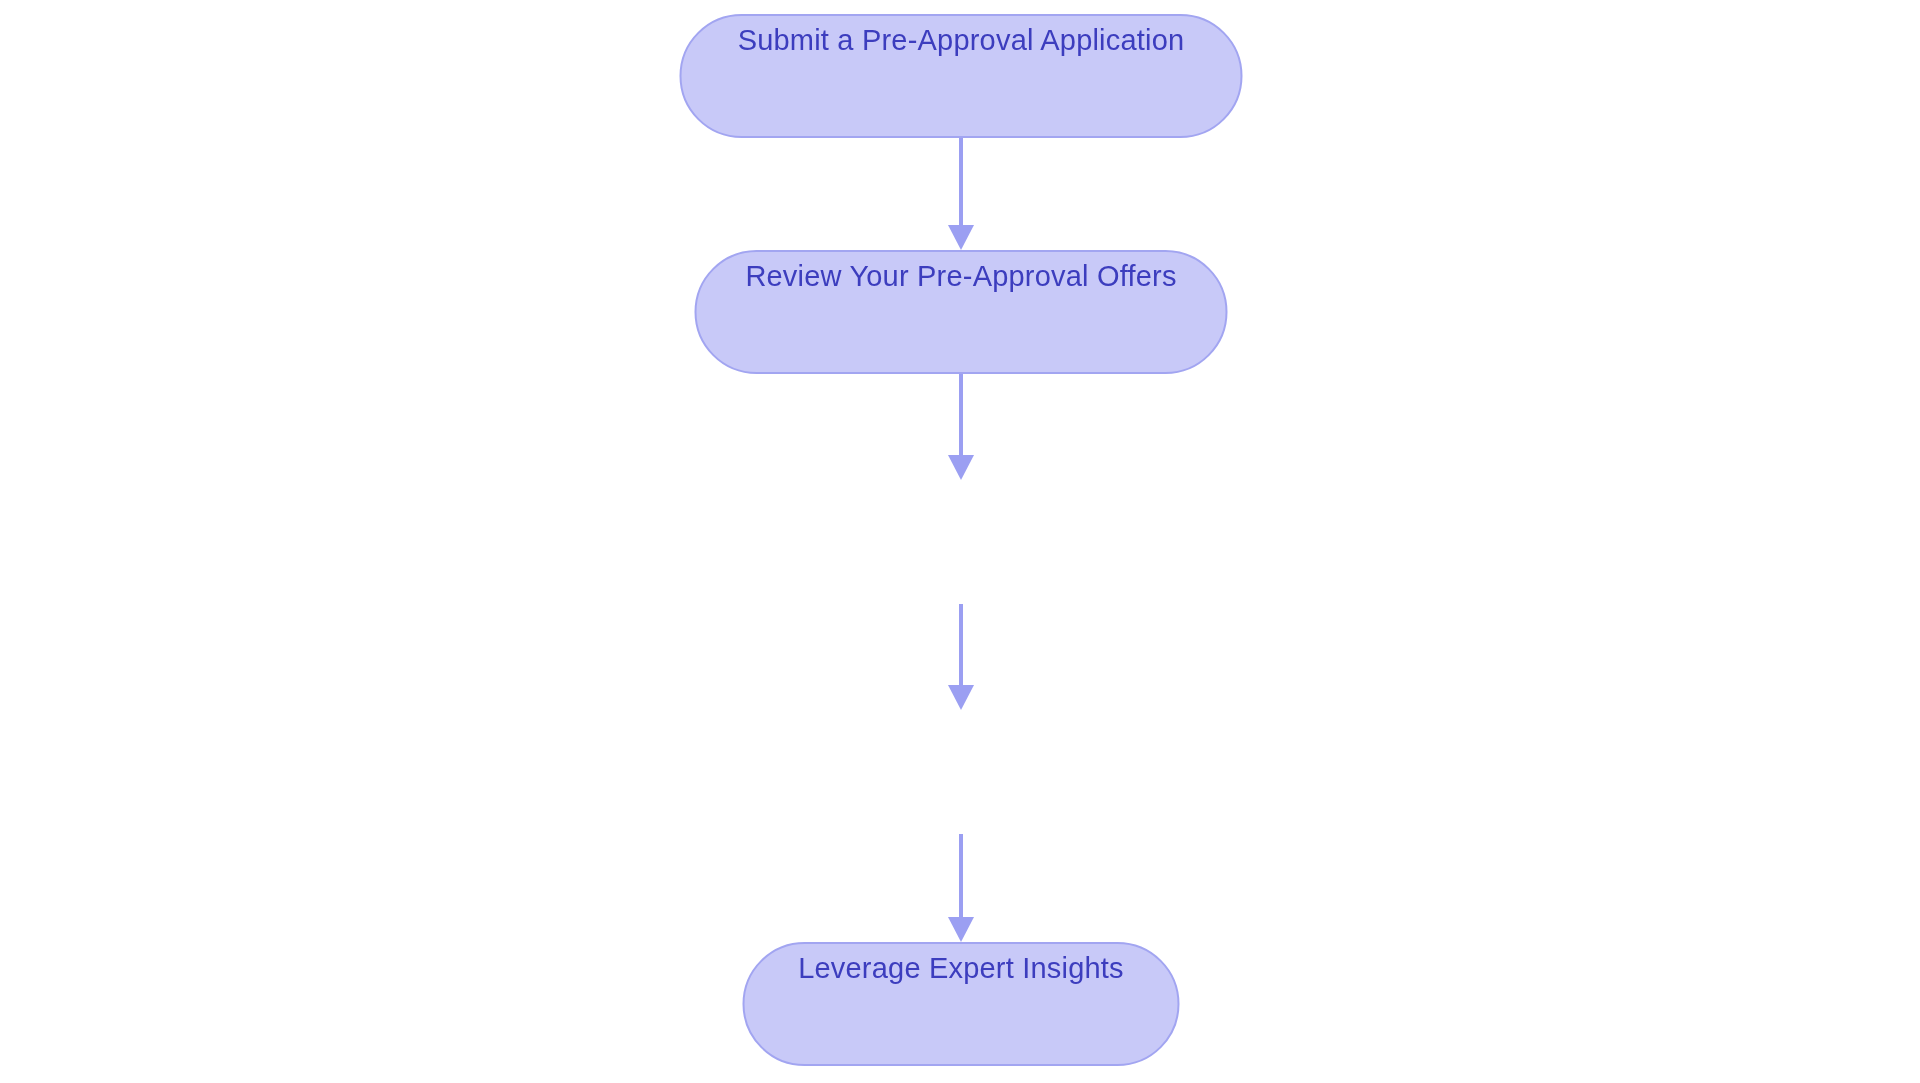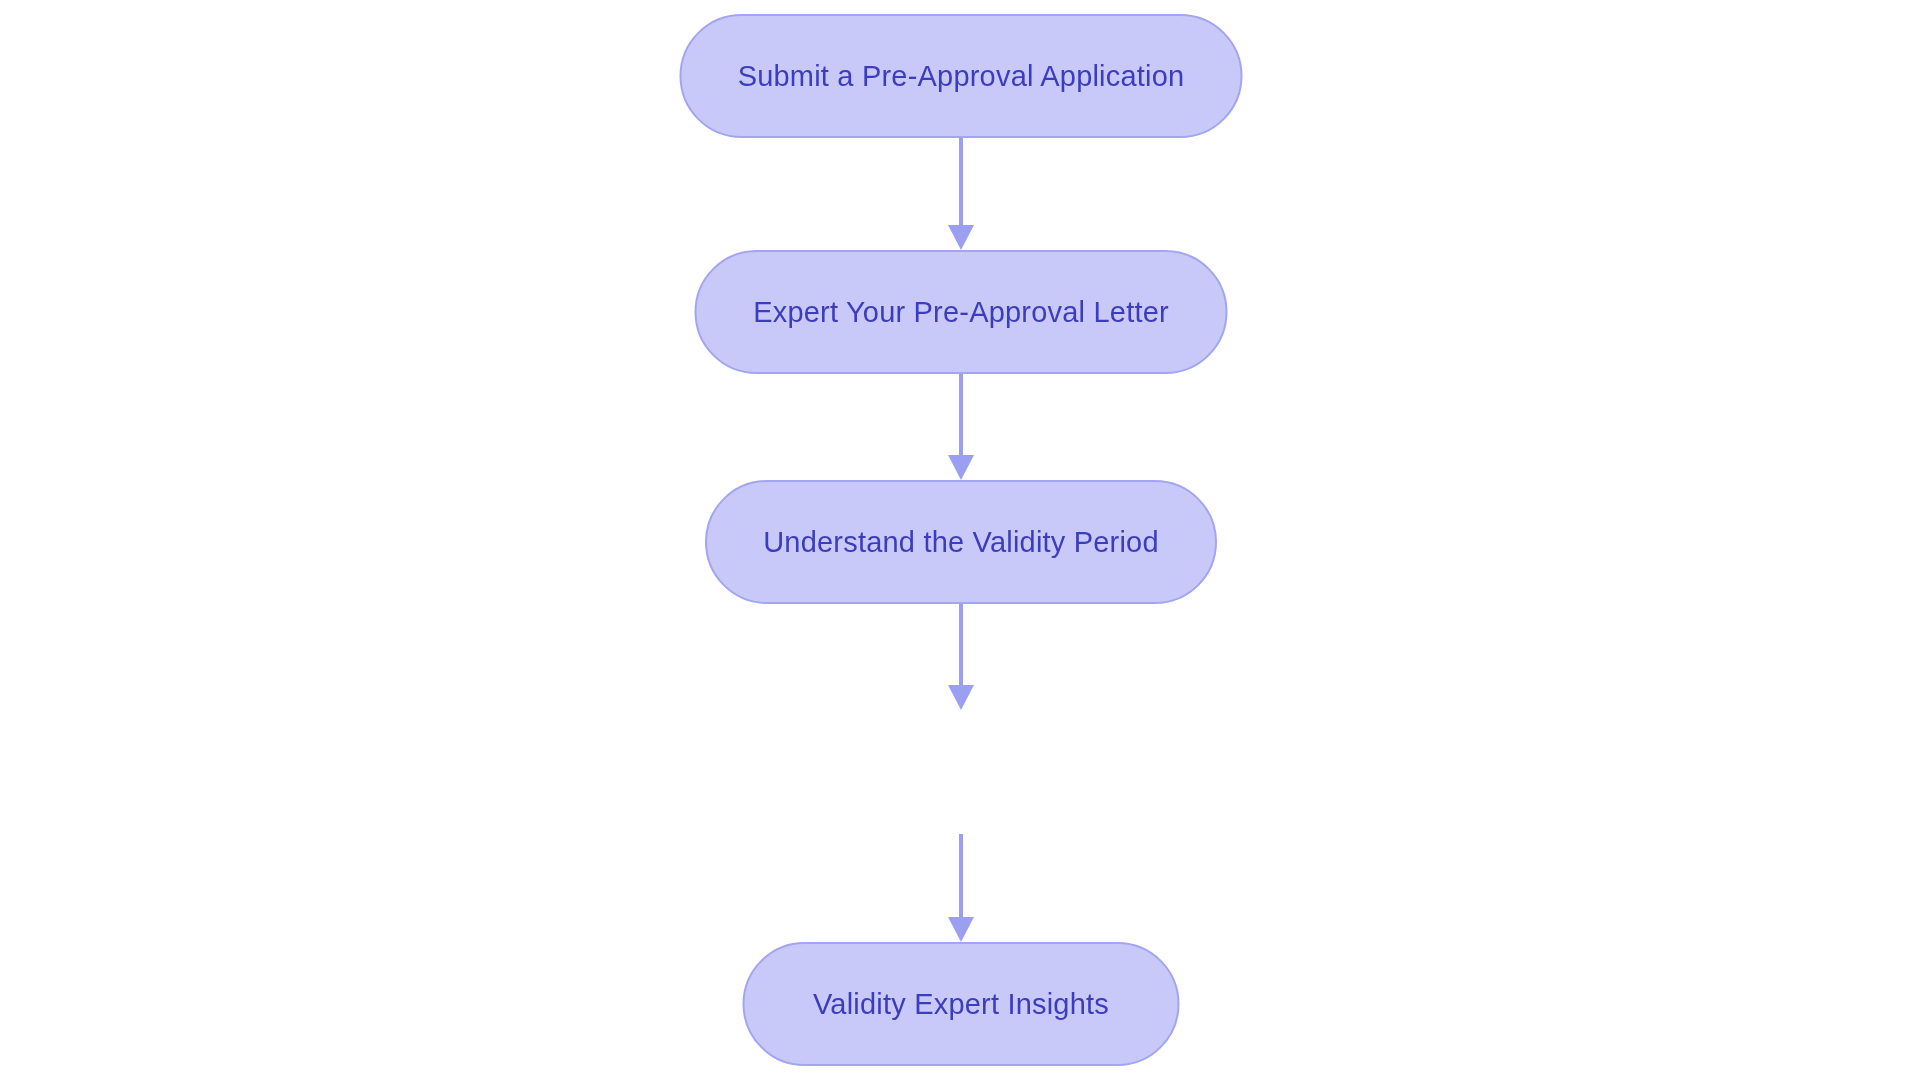--- a/index.html
+++ b/index.html
@@ -28,23 +28,22 @@
   }
   .node {
     position: absolute;
     left: 961px;
     transform: translateX(-50%);
     height: 124px;
     border-radius: 62px;
     background: var(--node-fill);
     border: 2px solid var(--node-border);
     display: flex;
-    align-items: center;
     justify-content: center;
-    padding: 0 30px;
+    padding: 8px 30px;
   }
   .node-label {
     color: var(--text);
     font-size: 29px;
     font-weight: 400;
     letter-spacing: 0.2px;
     white-space: nowrap;
     text-align: center;
   }
   .node-1 { top: 14px;  width: 563px; }
@@ -86,40 +85,37 @@
   <div class="node node-1">
     <span class="node-label">Submit a Pre-Approval Application</span>
   </div>
 
   <div class="arrow arrow-1">
     <div class="shaft"></div>
     <div class="head"></div>
   </div>
 
   <div class="node node-2">
-    <span class="node-label">Expert Your Pre-Approval Letter</span>
+    <span class="node-label">Review Your Pre-Approval Offers</span>
   </div>
 
   <div class="arrow arrow-2">
     <div class="shaft"></div>
     <div class="head"></div>
   </div>
 
-  <div class="node node-3">
-    <span class="node-label">Understand the Validity Period</span>
-  </div>
 
   <div class="arrow arrow-3">
     <div class="shaft"></div>
     <div class="head"></div>
   </div>
 
 
   <div class="arrow arrow-4">
     <div class="shaft"></div>
     <div class="head"></div>
   </div>
 
   <div class="node node-5">
-    <span class="node-label">Validity Expert Insights</span>
+    <span class="node-label">Leverage Expert Insights</span>
   </div>
 
 </div>
 
 </body></html>

